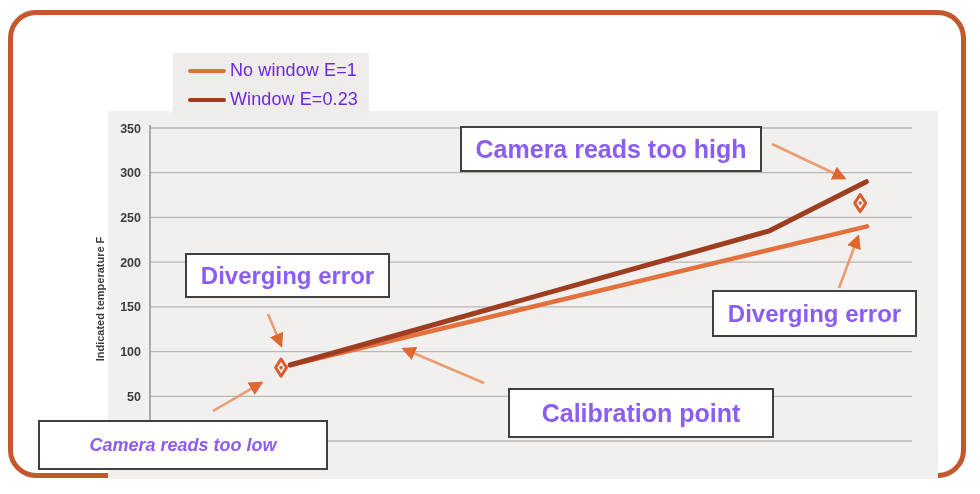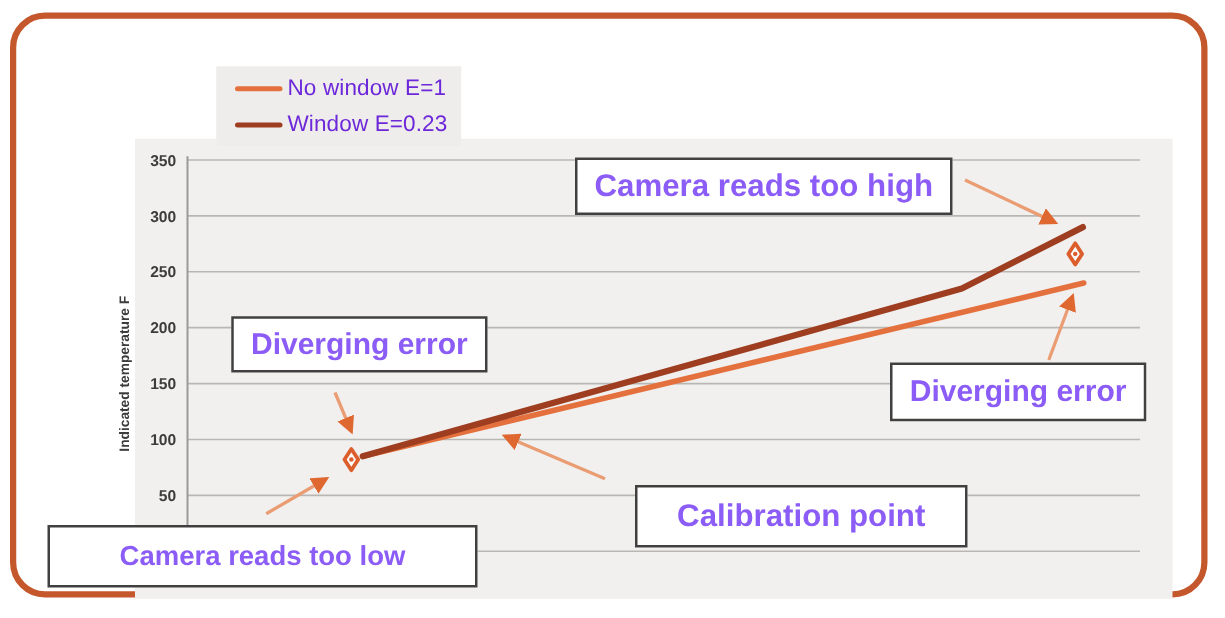--- a/index.html
+++ b/index.html
@@ -16,21 +16,21 @@
   #plot-svg{position:absolute;left:0;top:0;width:980px;height:494px;}
   .y-title{position:absolute;left:87px;top:284px;transform:translate(-50%,-50%) rotate(-90deg);
            white-space:nowrap;font-size:11px;font-weight:bold;color:#3C3C3C;}
   .callout{position:absolute;background:#FFFFFF;border:2px solid #404040;color:#8b5cf6;
            font-weight:bold;display:flex;align-items:center;justify-content:center;
            white-space:nowrap;box-sizing:border-box;}
   .co-camera-high{left:460px;top:126px;width:302px;height:46px;font-size:25px;}
   .co-diverging-left{left:185px;top:253px;width:205px;height:45px;font-size:24px;}
   .co-diverging-right{left:712px;top:290px;width:205px;height:47px;font-size:24px;}
   .co-calibration{left:468px;top:388px;width:266px;height:50px;font-size:25px;margin-left:40px;}
-  .co-camera-low{left:38px;top:420px;width:344px;height:50px;font-size:22px;}
+  .co-camera-low{left:38px;top:420px;width:290px;height:50px;font-size:18px;font-style:italic;}
 </style>
 </head>
 <body>
 
 <div id="canvas">
   <div id="panel">
     <div class="chart-bg"></div>
     <div class="legend-bg">
       <div class="legend-item">
         <span class="legend-swatch" style="background: rgb(228, 113, 61);"></span>

